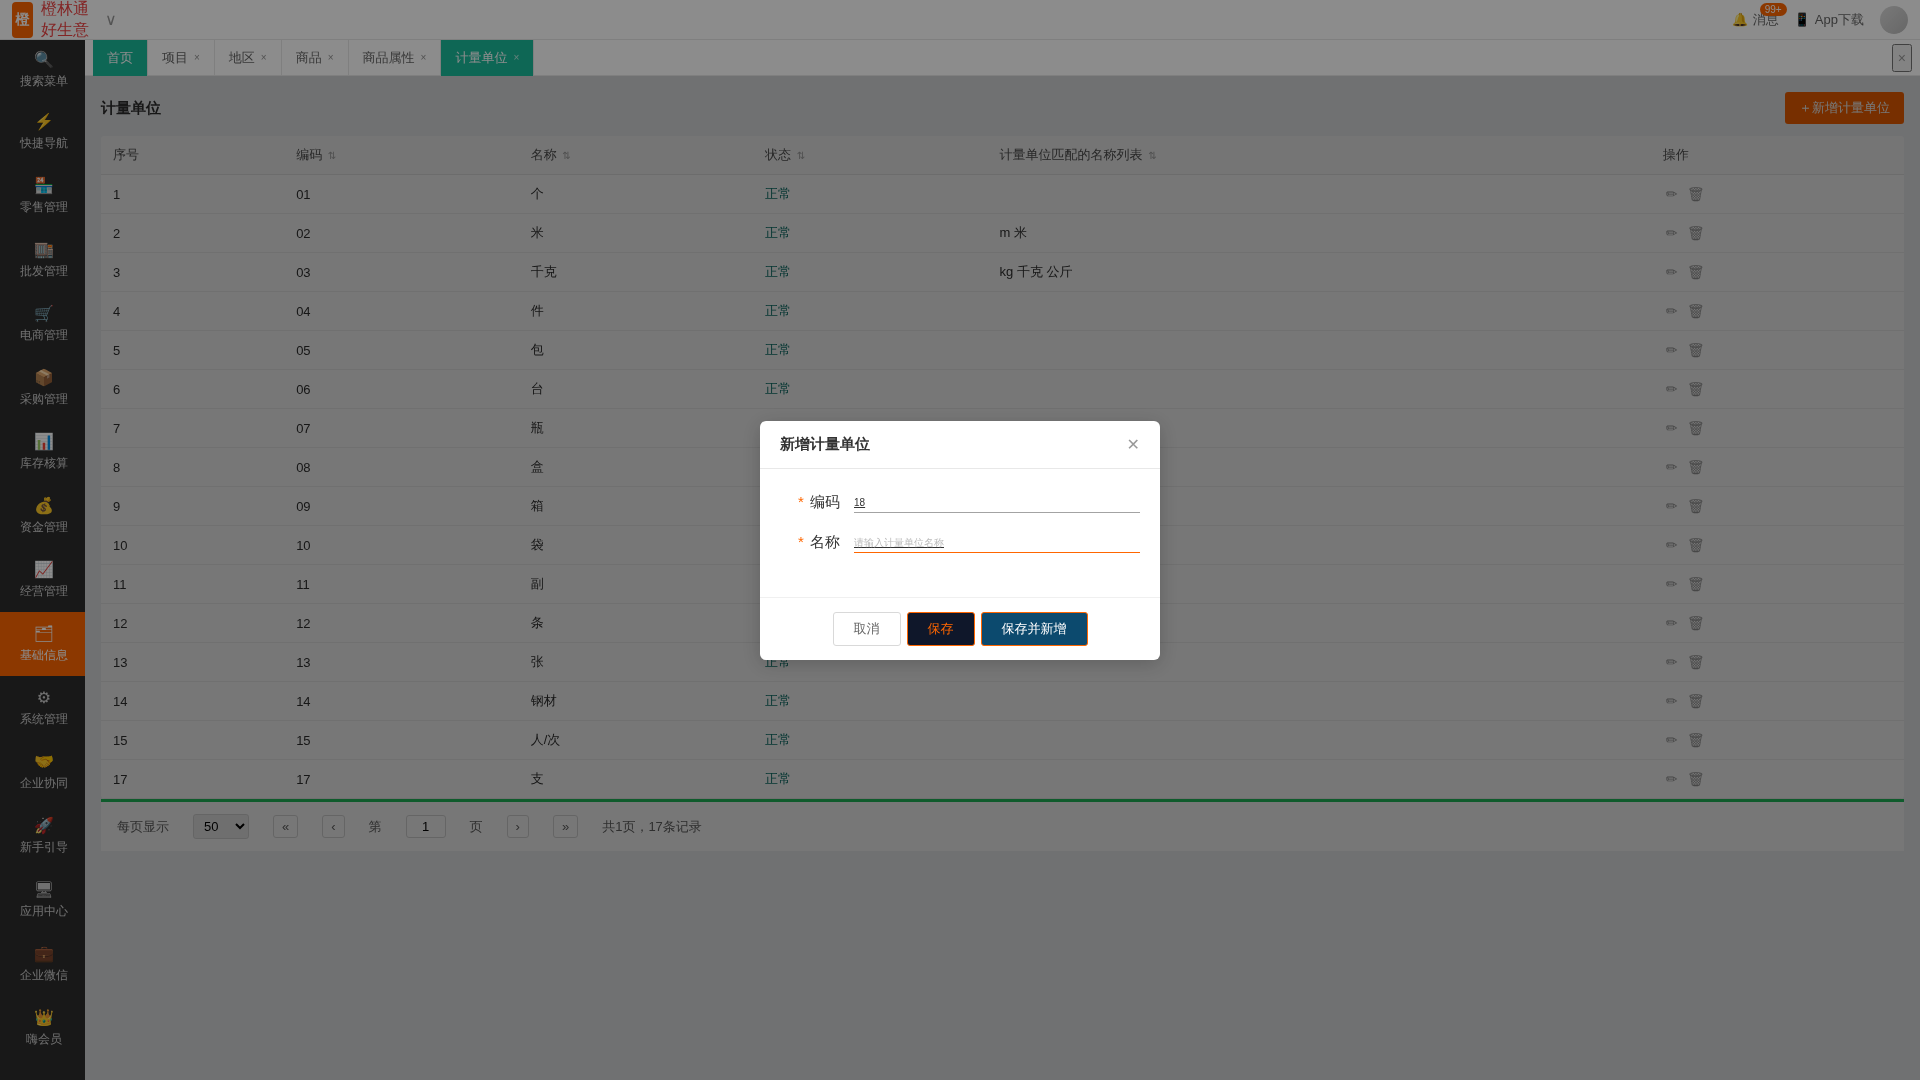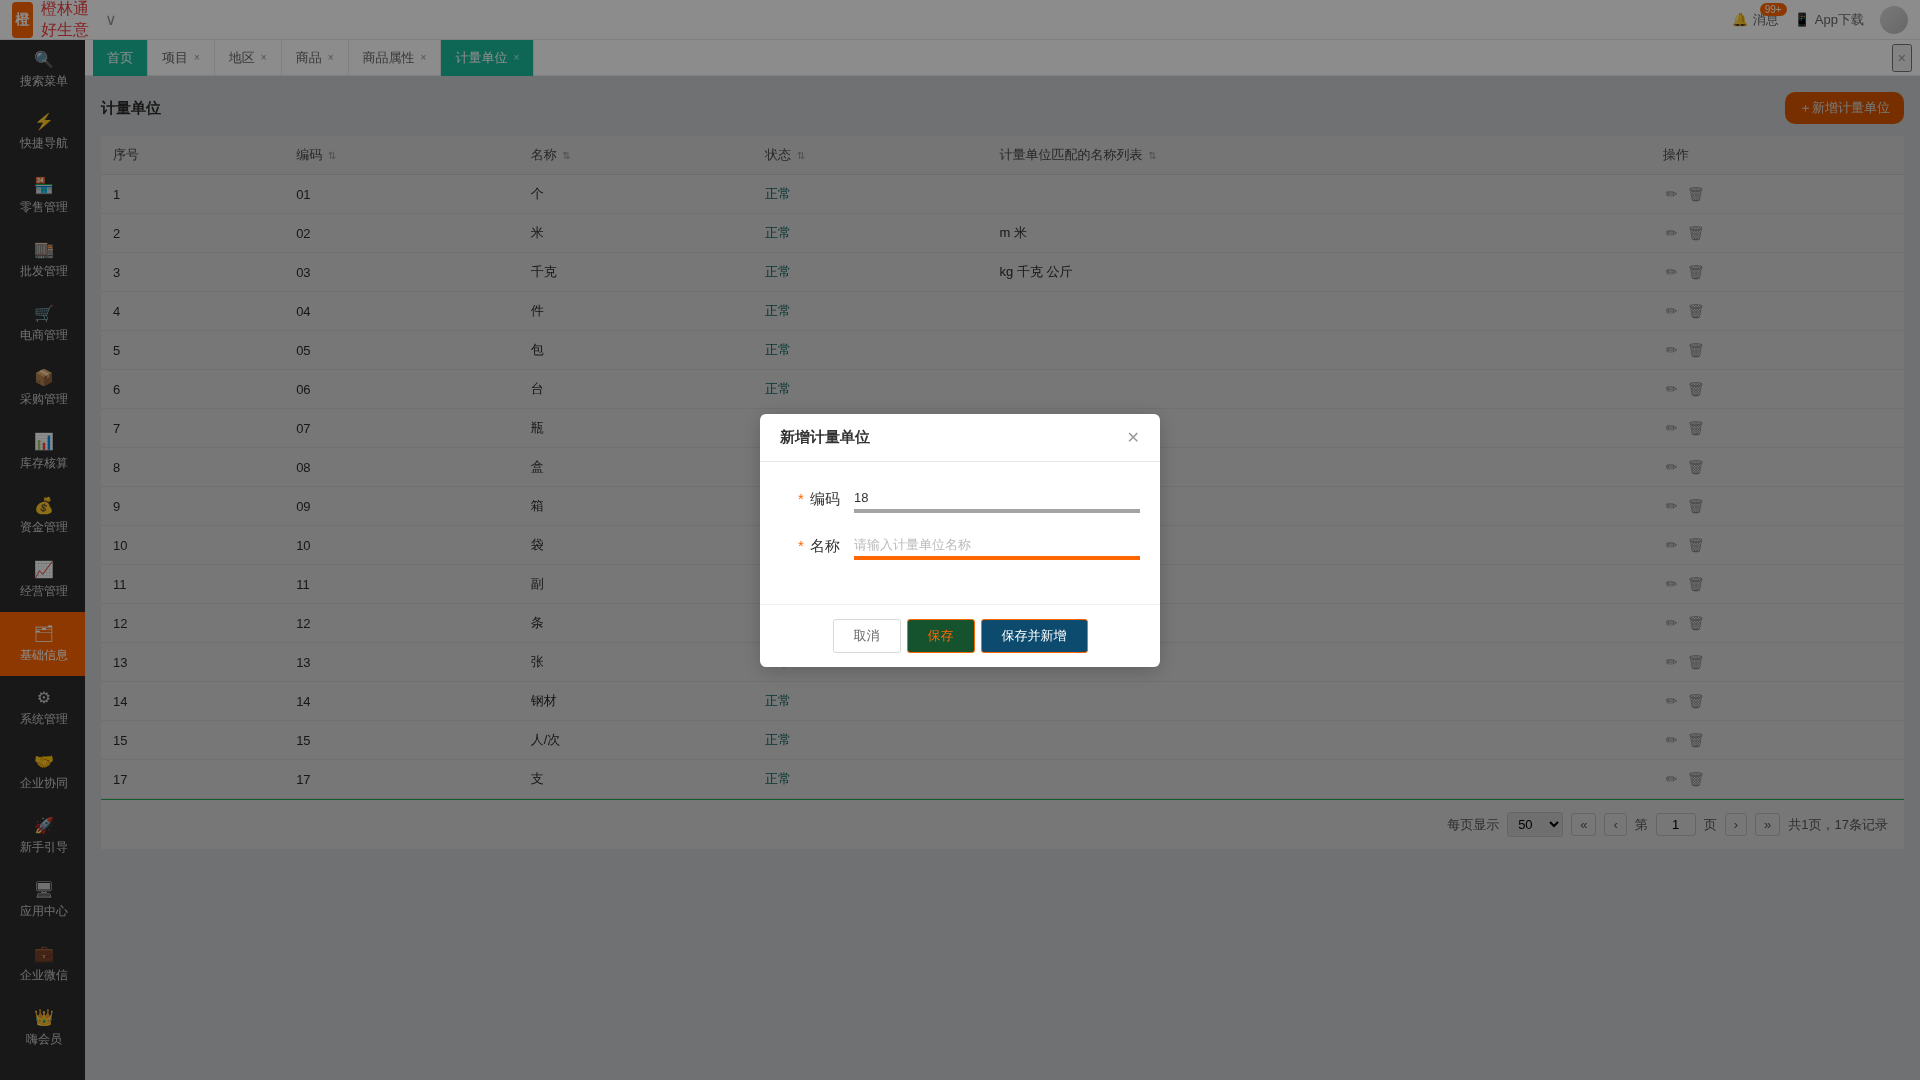--- a/index.html
+++ b/index.html
@@ -41,58 +41,58 @@
     .tab.active { color: #fff; background: #1abc9c; }
     .tab.home { background: #1abc9c; color: #fff; }
     .tab-close { font-size: 10px; cursor: pointer; color: inherit; opacity: 0.7; }
     .tab-bar-close { margin-left: auto; color: #999; cursor: pointer; font-size: 14px; padding: 4px; }
 
     
     .page-content { flex: 1; padding: 16px; overflow-y: auto; background: #f0f2f5; }
 
     .page-header { display: flex; align-items: center; justify-content: space-between; margin-bottom: 12px; }
     .page-title { font-size: 15px; font-weight: 600; color: #333; }
-    .add-btn { background: #f60; color: #fff; border: none; padding: 7px 14px; border-radius: 10px; cursor: pointer; font-size: 13px; }
+    .add-btn { background: #f60; color: #fff; border: none; padding: 7px 14px; border-radius: 3px; cursor: pointer; font-size: 13px; }
 
     
     .table-wrapper { background: #fff; border-radius: 4px; overflow: hidden; }
     table { width: 100%; border-collapse: collapse; }
     thead { background: #fafafa; }
     thead th { padding: 10px 12px; text-align: left; font-size: 13px; color: #555; font-weight: 500; border-bottom: 1px solid #e8e8e8; white-space: nowrap; }
     thead th .sort-icon { color: #aaa; font-size: 10px; margin-left: 2px; }
     tbody tr { border-bottom: 1px solid #f0f0f0; }
     tbody td { padding: 10px 12px; font-size: 13px; color: #333; }
     .status-normal { color: #0f766e; }
     .action-btn { color: #999; cursor: pointer; margin: 0 3px; font-size: 14px; }
 
     
-    .pagination { display: flex; align-items: center; justify-content: flex-end; padding: 12px 16px; gap: 8px; background: #fff; border-top: 1px solid #22c55e; }
+    .pagination { display: flex; align-items: center; padding: 12px 16px; gap: 24px; background: #fff; border-top: 3px solid #22c55e; }
     .pagination-text { font-size: 13px; color: #666; }
     .pagination-select { border: 1px solid #d9d9d9; border-radius: 3px; padding: 3px 6px; font-size: 13px; }
     .pagination-btn { border: 1px solid #d9d9d9; background: #fff; padding: 3px 8px; cursor: pointer; font-size: 13px; color: #666; border-radius: 3px; }
     .pagination-btn:disabled { color: #ccc; cursor: not-allowed; }
     .pagination-input { border: 1px solid #d9d9d9; border-radius: 3px; padding: 3px 6px; font-size: 13px; width: 40px; text-align: center; }
     .total-text { font-size: 13px; color: #666; }
 
     
     .modal-overlay { position: fixed; top: 0; left: 0; width: 100%; height: 100%; background: rgba(0,0,0,0.45); z-index: 1000; display: flex; align-items: center; justify-content: center; }
     .modal { background: #fff; border-radius: 6px; width: 400px; box-shadow: 0 4px 20px rgba(0,0,0,0.2); }
     .modal-header { display: flex; align-items: center; justify-content: space-between; padding: 14px 20px; border-bottom: 1px solid #e8e8e8; }
     .modal-title { font-size: 15px; font-weight: 600; color: #333; }
     .modal-close { cursor: pointer; color: #999; font-size: 16px; border: none; background: none; }
     .modal-body { padding: 24px 20px; }
     .form-row { display: flex; align-items: center; margin-bottom: 20px; }
     .form-label { width: 60px; text-align: right; margin-right: 14px; font-size: 15px; color: #333; }
     .required-star { color: #f60; margin-right: 2px; }
-    .form-input { flex: 1; border: none; border-bottom: 4px solid #a3a3a3; padding: 4px 0; font-size: 13px; outline: none; color: #333; }
+    .form-input { flex: 1; border: none; border-bottom: 1px solid #a3a3a3; padding: 4px 0; font-size: 10px; outline: none; color: #333; text-decoration: underline; }
     .form-input.active { border-bottom-color: #f60; }
     .form-input::placeholder { color: #bbb; }
     .modal-footer { display: flex; align-items: center; justify-content: center; padding: 14px 20px; gap: 6px; border-top: 1px solid #f0f0f0; }
     .btn-cancel { border: 1px solid #d9d9d9; background: #fff; color: #666; padding: 7px 20px; border-radius: 3px; cursor: pointer; font-size: 13px; }
-    .btn-save { border: 1px solid #f60; background: #14532d; color: #f60; padding: 7px 20px; border-radius: 3px; cursor: pointer; font-size: 13px; }
+    .btn-save { border: 1px solid #f60; background: #0f172a; color: #f60; padding: 7px 20px; border-radius: 3px; cursor: pointer; font-size: 13px; }
     .btn-save-new { background: #0c4a6e; color: #fff; border: 1px solid #f60; padding: 7px 20px; border-radius: 3px; cursor: pointer; font-size: 13px; }
 
     
     .dimmed { filter: brightness(0.85); pointer-events: none; }
   </style>
 </head>
 <body>
 
 <div class="app-container">
 

